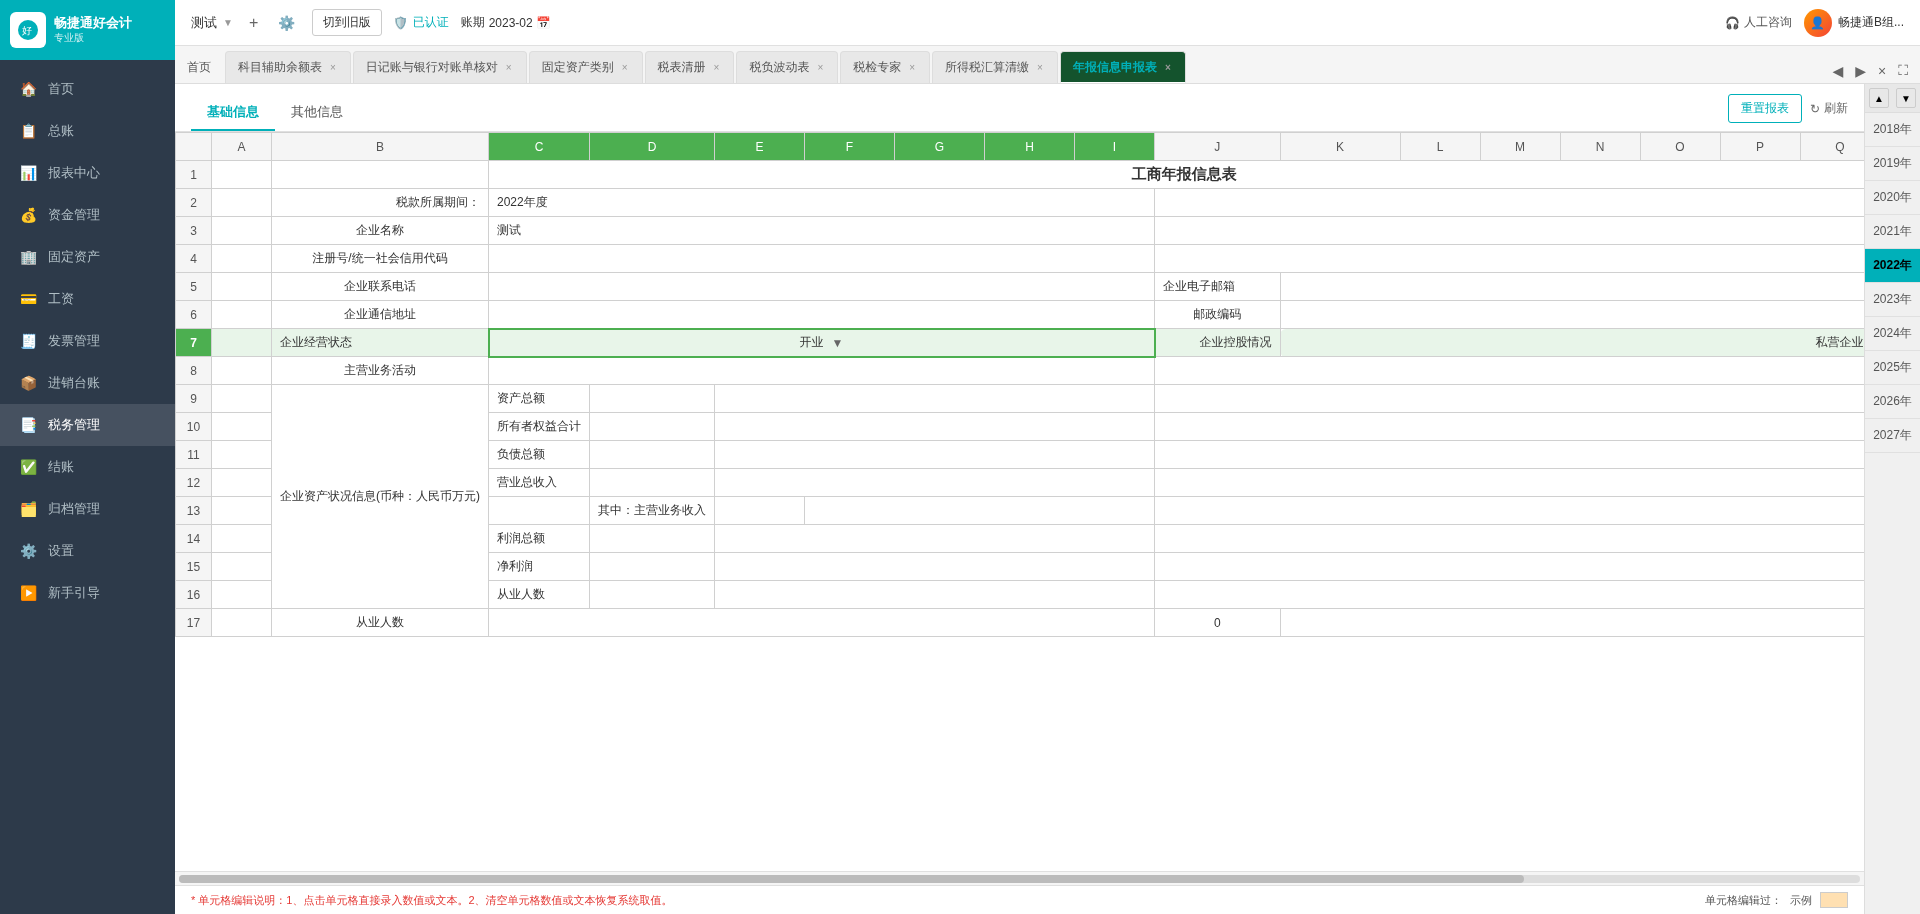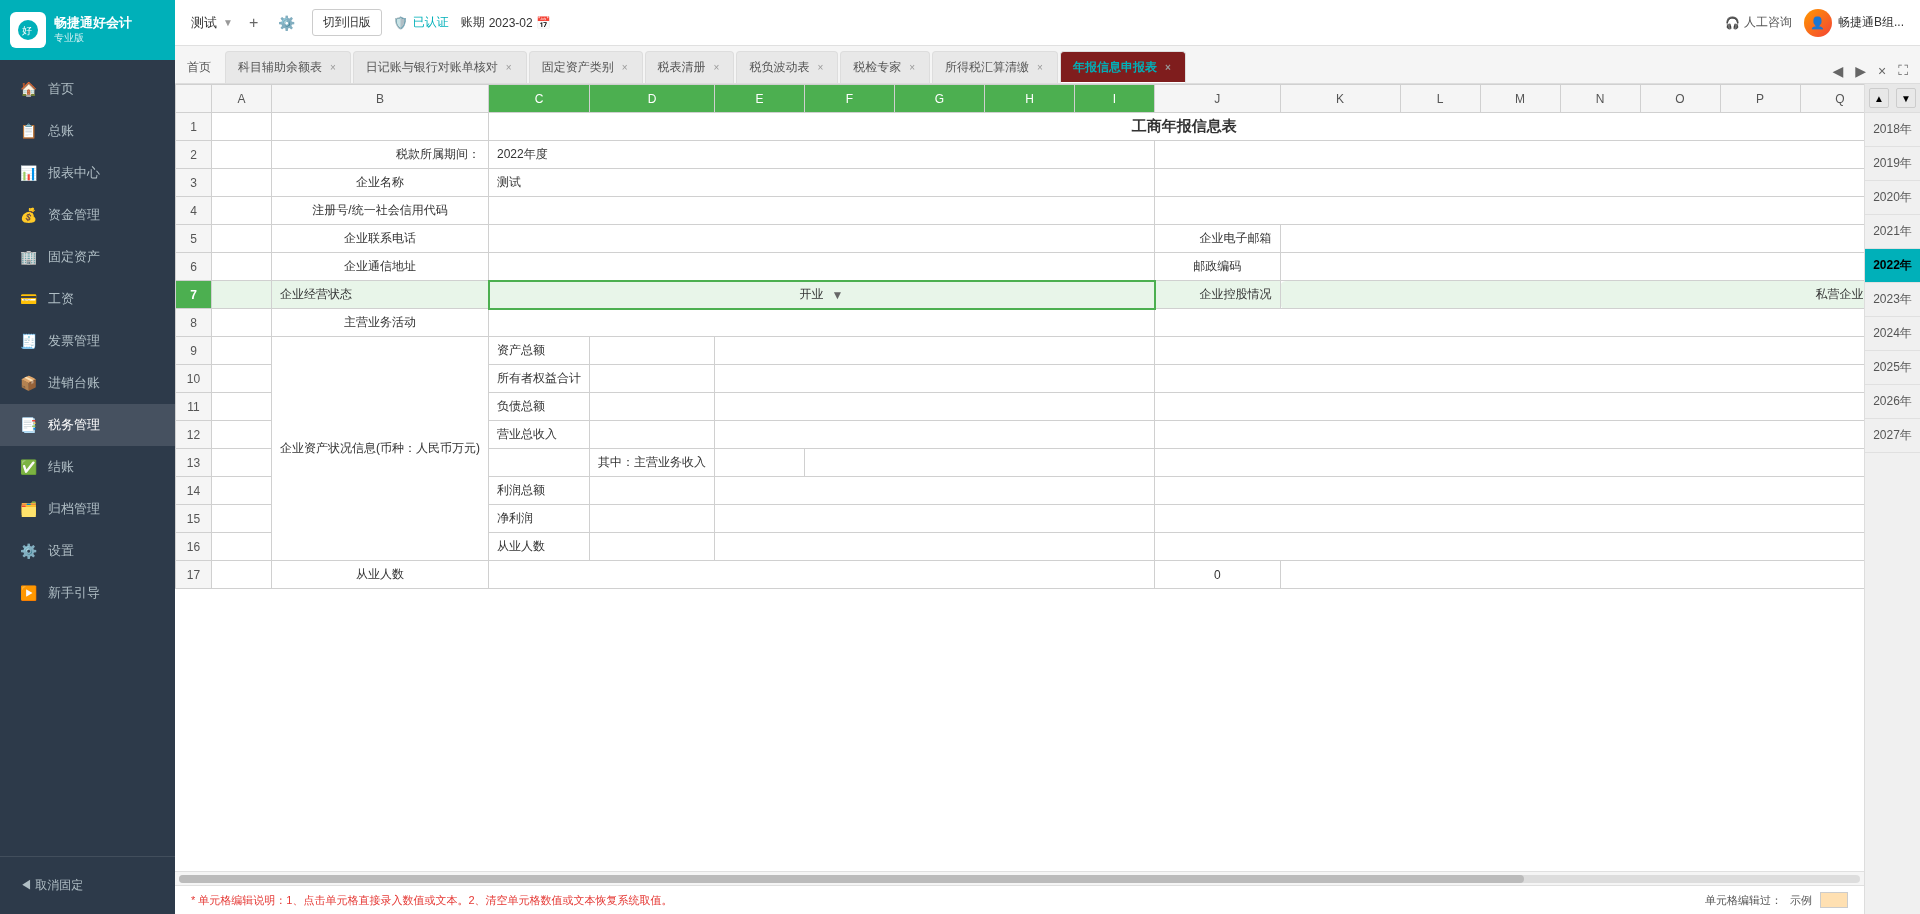--- a/index.html
+++ b/index.html
@@ -30,21 +30,21 @@
     .verified-badge { display: flex; align-items: center; gap: 4px; font-size: 12px; color: #00b0b9; }
     .period-info { font-size: 12px; color: #333; display: flex; align-items: center; gap: 4px; }
     .topbar-right { display: flex; align-items: center; gap: 12px; margin-left: auto; }
     .support-btn { display: flex; align-items: center; gap: 4px; font-size: 12px; color: #555; cursor: pointer; }
     .user-info { display: flex; align-items: center; gap: 6px; font-size: 12px; color: #333; cursor: pointer; }
     .user-avatar { width: 28px; height: 28px; border-radius: 50%; background: linear-gradient(135deg, #ff9800, #f44336); display: flex; align-items: center; justify-content: center; }
 
     
     .tabbar { background: #f5f5f5; height: 38px; display: flex; align-items: flex-end; overflow-x: auto; flex-shrink: 0; border-bottom: 1px solid #ddd; position: relative; }
     .tab { display: flex; align-items: center; gap: 6px; padding: 0 12px; height: 32px; margin-top: 6px; background: #e8e8e8; border: 1px solid #ddd; border-bottom: none; cursor: pointer; font-size: 12px; color: #555; border-radius: 4px 4px 0 0; white-space: nowrap; margin-right: 2px; }
-    .tab.active { background: #7f1d1d; color: #00b0b9; border-bottom: 1px solid white; font-weight: bold; }
+    .tab.active { background: #14532d; color: #00b0b9; border-bottom: 1px solid white; font-weight: bold; }
     .tab-home { background: transparent; border: none; }
     .tab-close { font-size: 10px; color: #999; cursor: pointer; padding: 1px 2px; border-radius: 2px; }
     .tabbar-controls { display: flex; align-items: center; gap: 4px; padding: 0 8px; margin-left: auto; flex-shrink: 0; }
     .tabbar-btn { background: none; border: none; cursor: pointer; font-size: 14px; color: #666; padding: 4px; }
 
     
     .content-area { flex: 1; display: flex; overflow: hidden; }
 
     
     .spreadsheet-wrapper { flex: 1; display: flex; flex-direction: column; overflow: hidden; background: white; margin: 0; }
@@ -148,25 +148,20 @@
     </div>
     <div class="nav-item">
       <span class="nav-icon">⚙️</span>
       <span class="nav-label">设置</span>
     </div>
     <div class="nav-item">
       <span class="nav-icon">▶️</span>
       <span class="nav-label">新手引导</span>
     </div>
   </div>
-  <div class="sidebar-bottom">
-    <div class="cancel-fixed">
-      <span>◀ 取消固定</span>
-    </div>
-  </div>
 </div>
 
 <div class="main">
 
   <div class="topbar">
     <div class="topbar-workspace">
       <span>测试</span>
       <span style="font-size:10px; color:#999;">▼</span>
     </div>
     <button class="tabbar-btn" style="font-size:16px;">+</button>
@@ -236,20 +231,35 @@
       <button class="tabbar-btn">▶</button>
       <button class="tabbar-btn">×</button>
       <button class="tabbar-btn">⛶</button>
     </div>
   </div>
 
   <div class="content-area">
 
     <div class="spreadsheet-wrapper">
 
+      <div class="subtab-bar">
+        <div class="subtab active">
+          <span>基础信息</span>
+        </div>
+        <div class="subtab">
+          <span>其他信息</span>
+        </div>
+        <div class="subtab-actions">
+          <button class="btn-reset">重置报表</button>
+          <button class="btn-refresh">
+            <span>↻</span>
+            <span>刷新</span>
+          </button>
+        </div>
+      </div>
 
       <div class="spreadsheet-container">
         <table class="sheet-table">
           <thead>
             <tr>
               <th class="col-header" style="width:36px; min-width:36px;"></th>
               <th class="col-header" style="width:36px;">A</th>
               <th class="col-header" style="width:100px;">B</th>
               <th class="col-header active" style="width:100px; background:#4caf50; color:white;">C</th>
               <th class="col-header active" style="width:90px; background:#4caf50; color:white;">D</th>
@@ -299,21 +309,21 @@
               <td class="cell cell-label" style="text-align:center;">注册号/统一社会信用代码</td>
               <td class="cell" colspan="7"></td>
               <td class="cell" colspan="9"></td>
             </tr>
 
             <tr>
               <td class="row-header">5</td>
               <td class="cell"></td>
               <td class="cell cell-label" style="text-align:center;">企业联系电话</td>
               <td class="cell" colspan="7"></td>
-              <td class="cell cell-label" style="text-align:right;margin-top:6px;">企业电子邮箱</td>
+              <td class="cell cell-label" style="text-align:left;margin-top:6px;">企业电子邮箱</td>
               <td class="cell" colspan="8"></td>
             </tr>
 
             <tr>
               <td class="row-header">6</td>
               <td class="cell"></td>
               <td class="cell cell-label" style="text-align:center;">企业通信地址</td>
               <td class="cell" colspan="7"></td>
               <td class="cell cell-label" style="text-align:center;">邮政编码</td>
               <td class="cell" colspan="8"></td>

